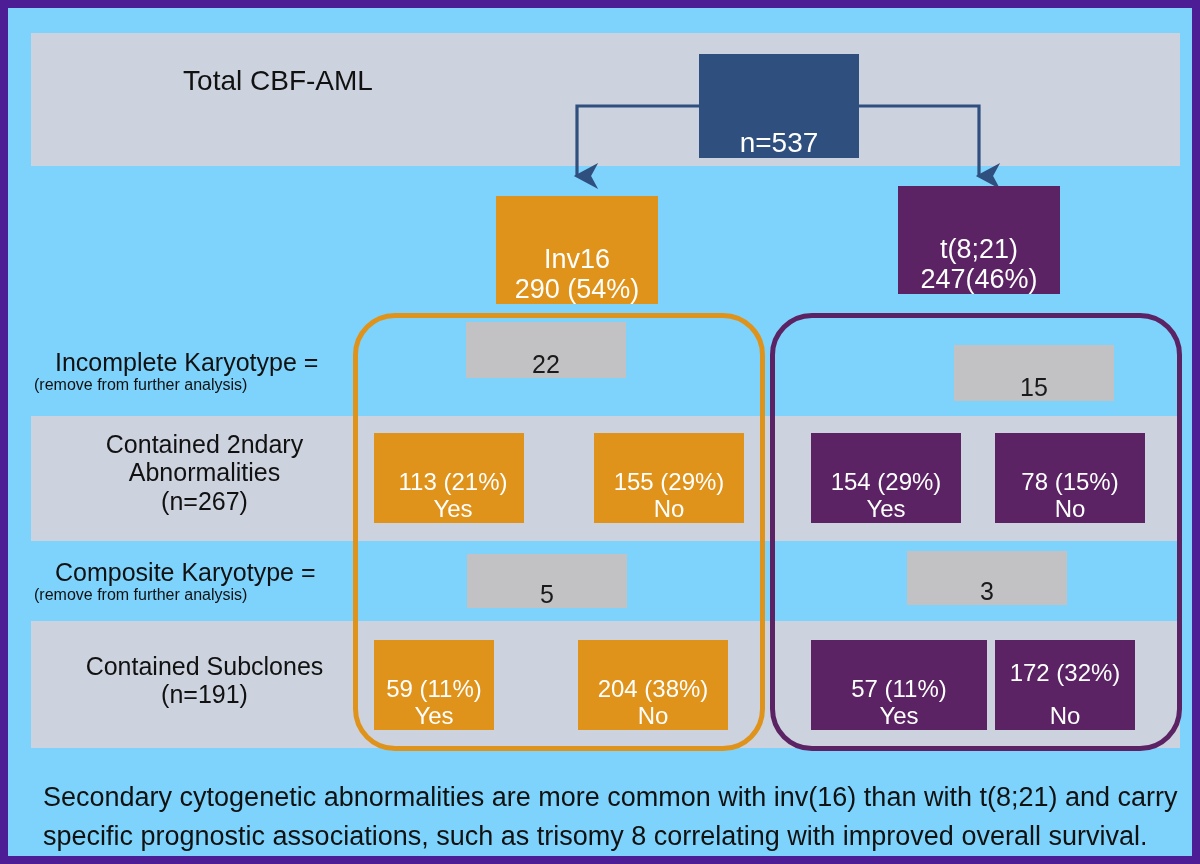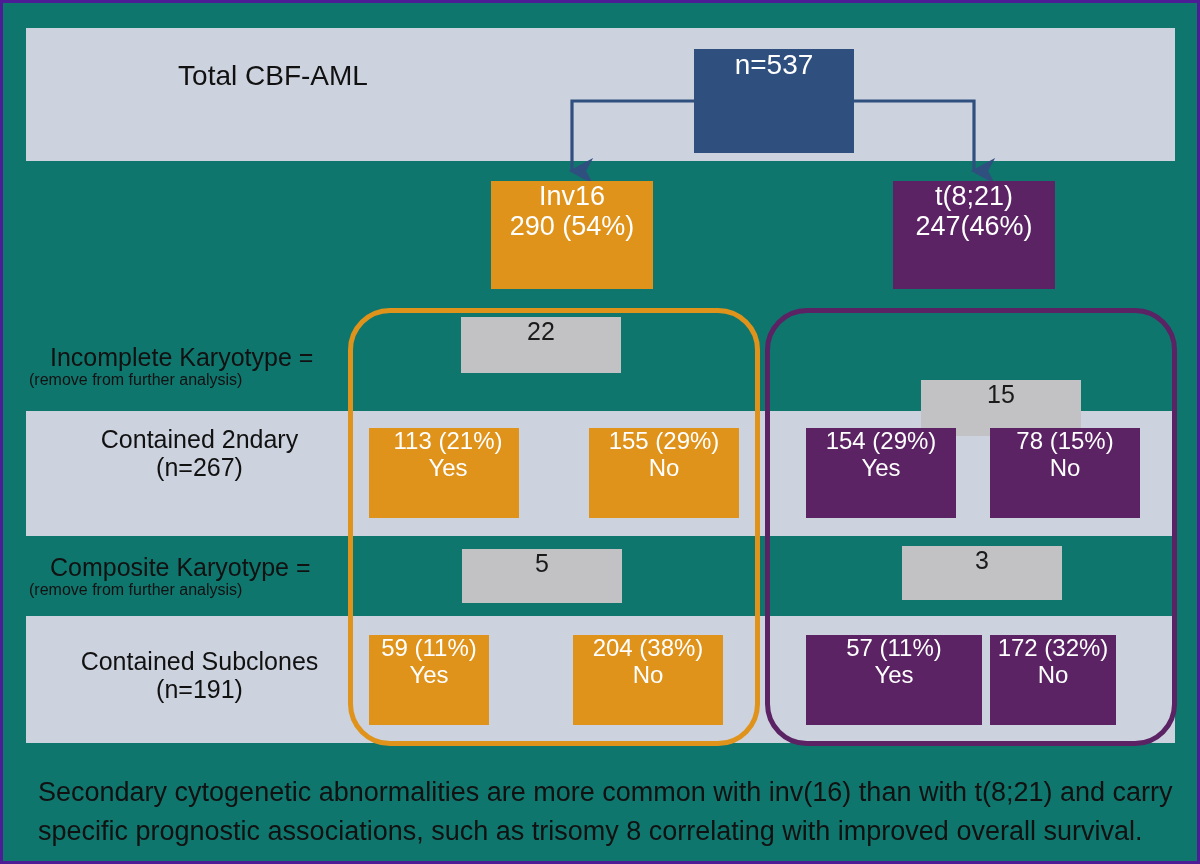--- a/index.html
+++ b/index.html
@@ -7,38 +7,38 @@
     padding: 0;
     background: #ffffff;
   }
   body {
     font-family: "Liberation Sans", sans-serif;
   }
   #canvas {
     position: relative;
     width: 1200px;
     height: 864px;
-    background: #0f766e;
+    background: #7dd3fc;
     overflow: hidden;
     box-sizing: border-box;
-    border: 3px solid #4c1d95;
+    border: 8px solid #4c1d95;
   }
   .abs { position: absolute; box-sizing: border-box; }
 
   
   .band {
     background: #ccd2de;
   }
 
   
   .box {
     display: flex;
     flex-direction: column;
     align-items: center;
-    justify-content: flex-start;
+    justify-content: flex-end;
     text-align: center;
     line-height: 1.12;
   }
   .box-navy  { background: #2f4f7f; color: #ffffff; }
   .box-orange{ background: #e0931b; color: #ffffff; }
   .box-purple{ background: #5b2264; color: #ffffff; }
   .box-grey  { background: #c2c2c5; color: #1a1a1a; }
 
   .num-line { display: block; }
 
@@ -106,42 +106,43 @@
   <div class="abs group-outline group-purple" style="left:762px; top:305px; width:412px; height:438px;"></div>
 
   <div class="abs title-text" style="left:60px; top:56px; width:420px;">
     <div>Total CBF-AML</div>
   </div>
 
   <div class="abs box box-navy" style="left:691px; top:46px; width:160px; height:104px; font-size:28px;">
     <span>n=537</span>
   </div>
 
-  <div class="abs box box-orange" style="left:488px; top:178px; width:162px; height:108px; font-size:27px;">
+  <div class="abs box box-orange" style="left:488px; top:188px; width:162px; height:108px; font-size:27px;">
     <span class="num-line">Inv16</span>
     <span class="num-line">290 (54%)</span>
   </div>
   <div class="abs box box-purple" style="left:890px; top:178px; width:162px; height:108px; font-size:27px;">
     <span class="num-line">t(8;21)</span>
     <span class="num-line">247(46%)</span>
   </div>
 
   <div class="abs left-label" style="left:26px; top:340px; width:320px;">
     <div class="lbl-main">Incomplete Karyotype =</div>
     <div class="lbl-sub">(remove from further analysis)</div>
   </div>
   <div class="abs box box-grey" style="left:458px; top:314px; width:160px; height:56px; font-size:25px;">
     <span>22</span>
   </div>
-  <div class="abs box box-grey" style="left:918px; top:337px; width:160px; height:56px; font-size:25px;margin-top:40px;">
+  <div class="abs box box-grey" style="left:946px; top:337px; width:160px; height:56px; font-size:25px;">
     <span>15</span>
   </div>
 
   <div class="abs left-label" style="left:26px; top:422px; width:320px; text-align:center;">
     <div class="lbl-main">Contained 2ndary</div>
+    <div class="lbl-main">Abnormalities</div>
     <div class="lbl-main">(n=267)</div>
   </div>
 
   <div class="abs box box-orange" style="left:366px; top:425px; width:150px; height:90px; font-size:24px;padding-left:8px;">
     <span class="num-line">113 (21%)</span>
     <span class="num-line">Yes</span>
   </div>
   <div class="abs box box-orange" style="left:570px; top:425px; width:150px; height:90px; font-size:24px;margin-left:16px;">
     <span class="num-line">155 (29%)</span>
     <span class="num-line">No</span>
@@ -176,20 +177,20 @@
     <span class="num-line">Yes</span>
   </div>
   <div class="abs box box-orange" style="left:570px; top:632px; width:150px; height:90px; font-size:24px;">
     <span class="num-line">204 (38%)</span>
     <span class="num-line">No</span>
   </div>
   <div class="abs box box-purple" style="left:803px; top:632px; width:176px; height:90px; font-size:24px;">
     <span class="num-line">57 (11%)</span>
     <span class="num-line">Yes</span>
   </div>
-  <div class="abs box box-purple" style="left:987px; top:632px; width:126px; height:90px; font-size:24px;">
+  <div class="abs box box-purple" style="left:987px; top:632px; width:140px; height:90px; font-size:24px;gap:16px;">
     <span class="num-line">172 (32%)</span>
     <span class="num-line">No</span>
   </div>
 
   <div class="abs caption" style="left:35px; top:770px; width:1135px;">Secondary cytogenetic abnormalities are more common with inv(16) than with t(8;21) and carry specific prognostic associations, such as trisomy 8 correlating with improved overall survival.</div>
 
 </div>
 
 </body></html>

